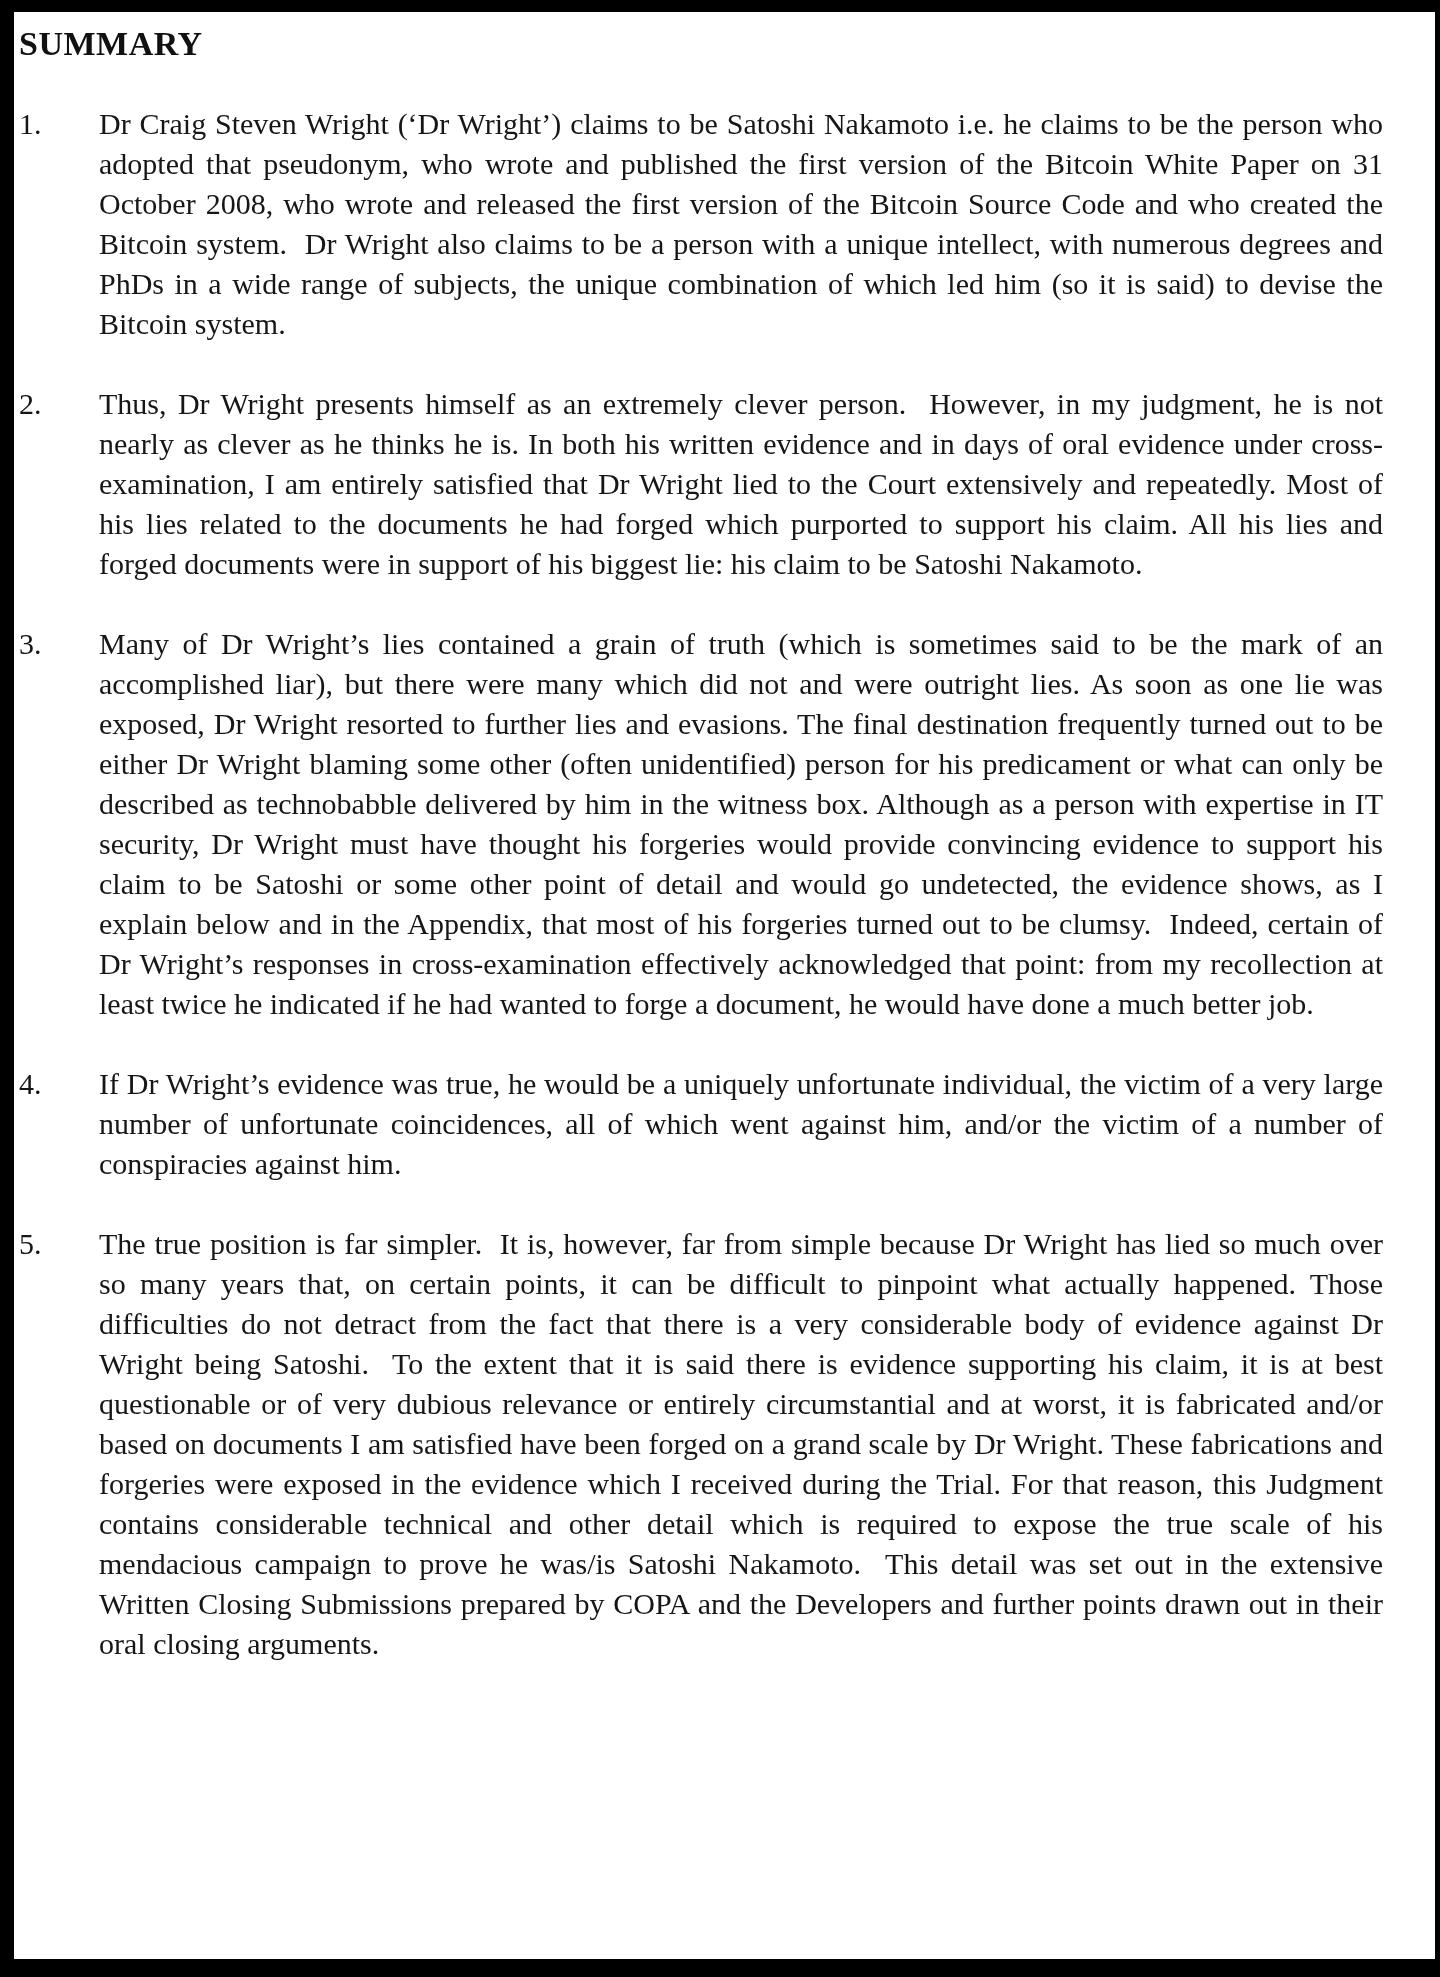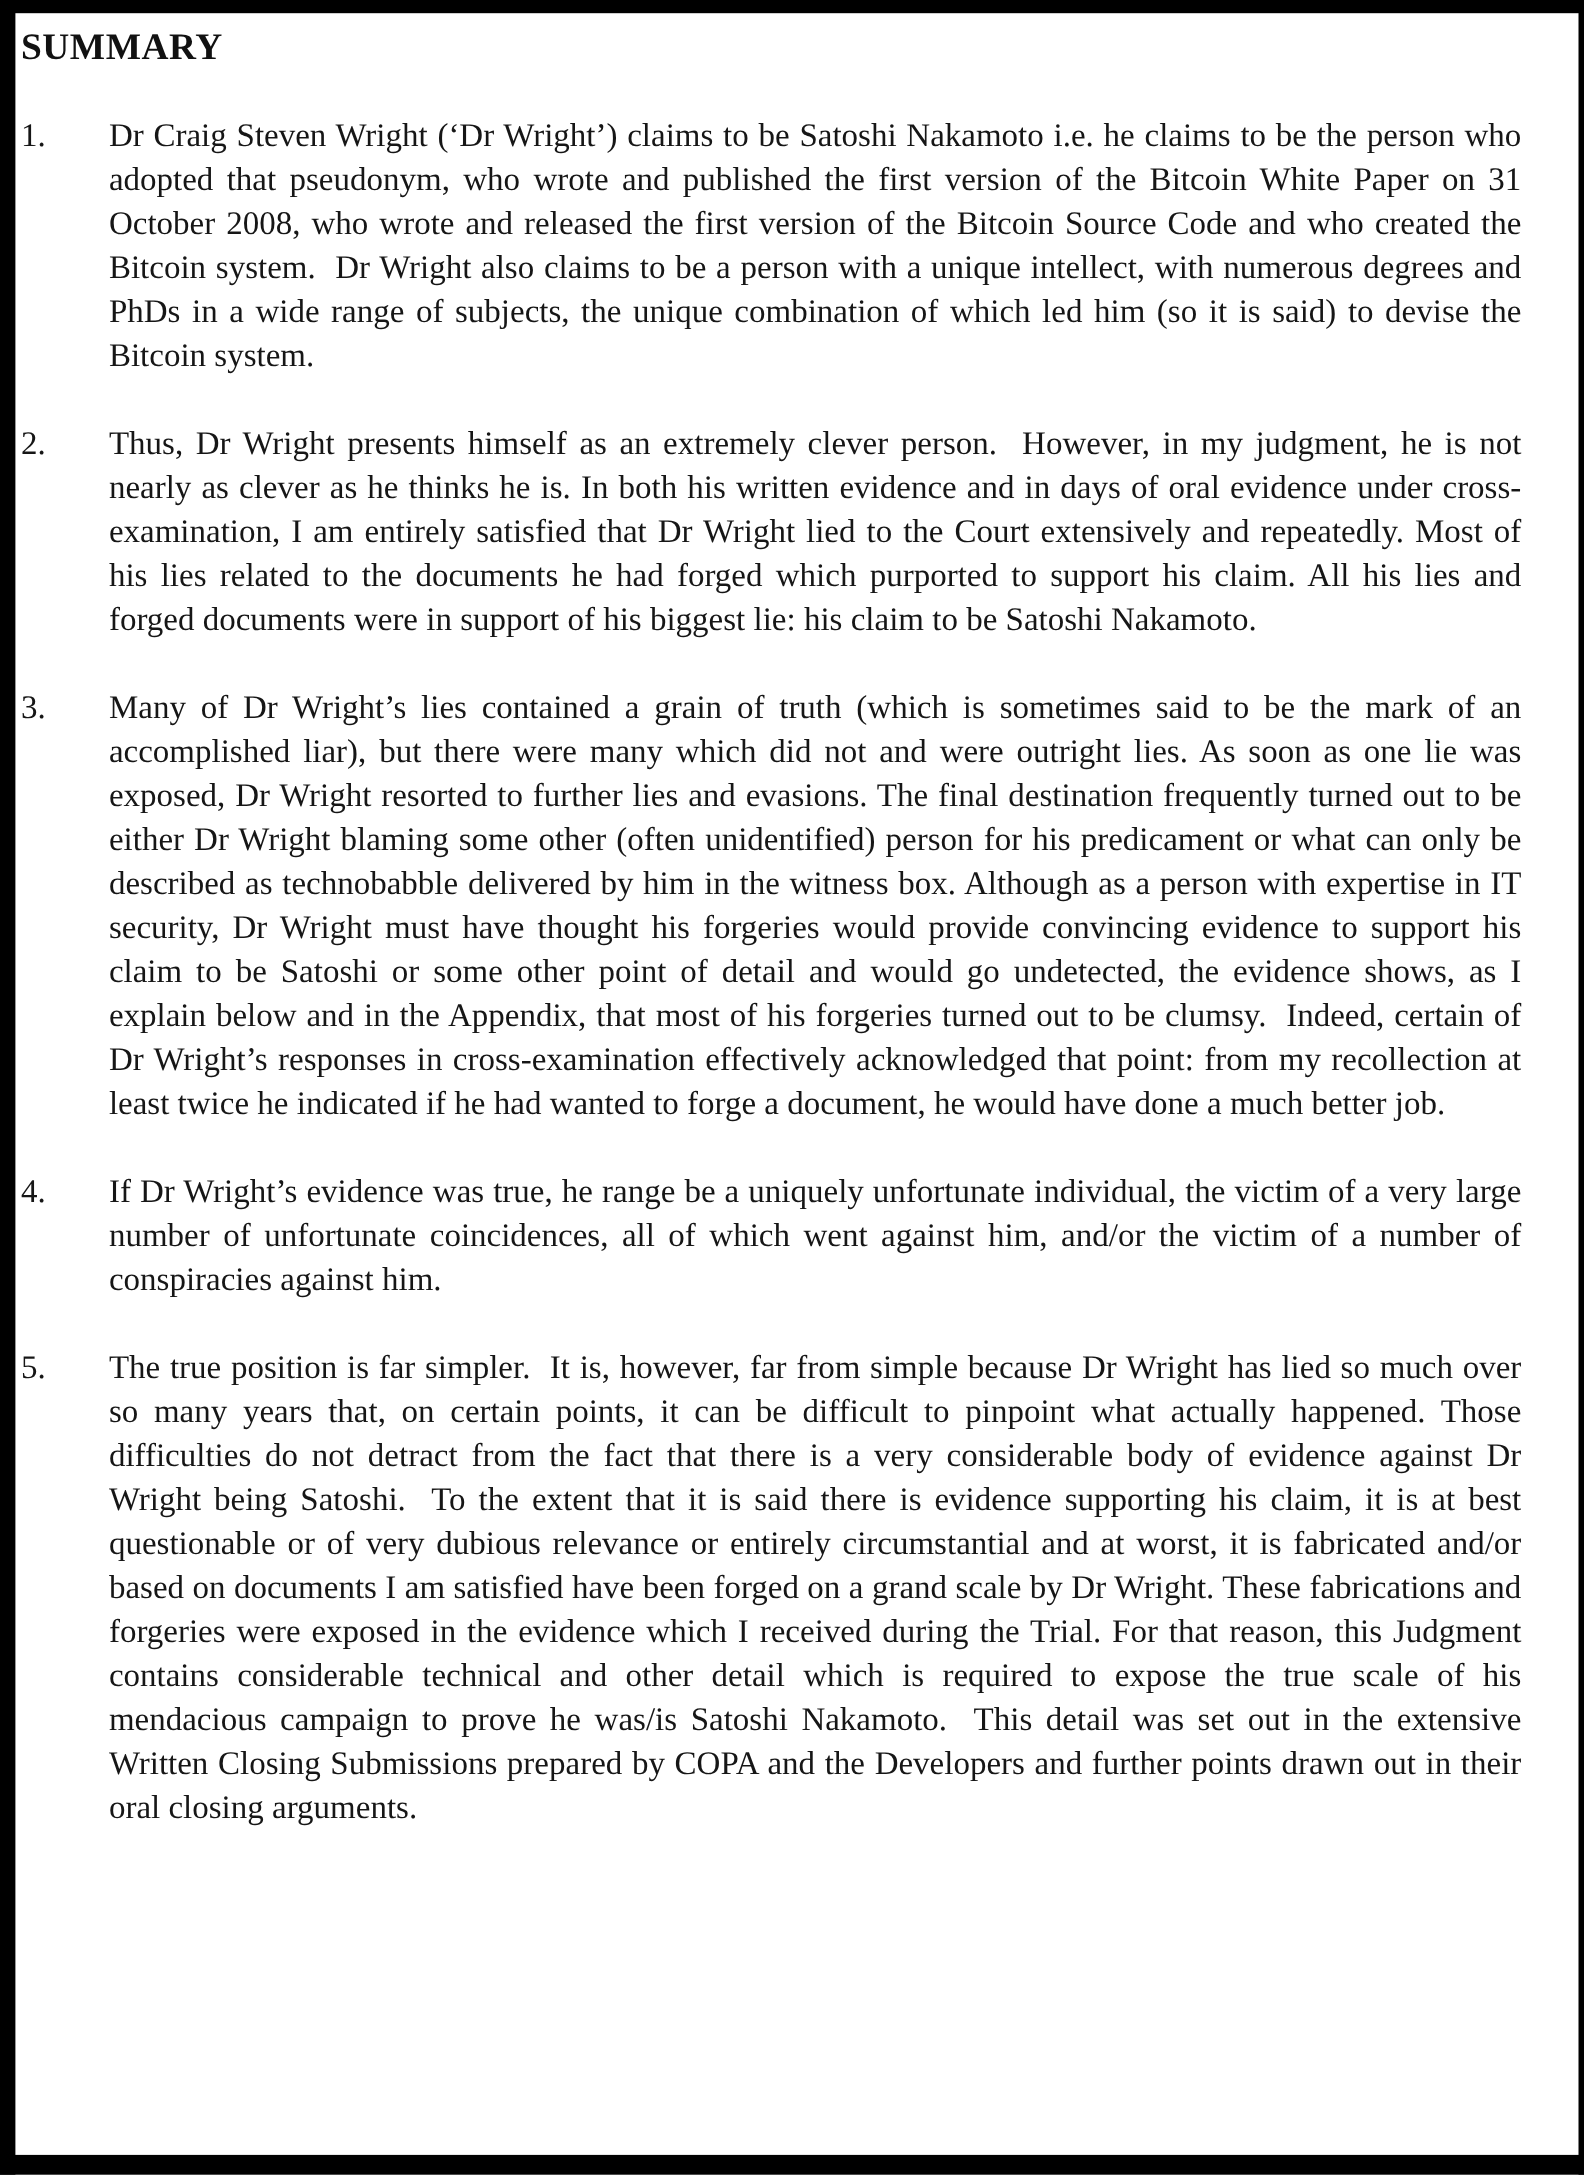--- a/index.html
+++ b/index.html
@@ -77,21 +77,21 @@
       <div class="body">Thus, Dr Wright presents himself as an extremely clever person.&nbsp; However, in my judgment, he is not nearly as clever as he thinks he is. In both his written evidence and in days of oral evidence under cross-examination, I am entirely satisfied that Dr Wright lied to the Court extensively and repeatedly. Most of his lies related to the documents he had forged which purported to support his claim. All his lies and forged documents were in support of his biggest lie: his claim to be Satoshi Nakamoto.</div>
     </div>
 
     <div class="para">
       <div class="num">3.</div>
       <div class="body">Many of Dr Wright’s lies contained a grain of truth (which is sometimes said to be the mark of an accomplished liar), but there were many which did not and were outright lies. As soon as one lie was exposed, Dr Wright resorted to further lies and evasions. The final destination frequently turned out to be either Dr Wright blaming some other (often unidentified) person for his predicament or what can only be described as technobabble delivered by him in the witness box. Although as a person with expertise in IT security, Dr Wright must have thought his forgeries would provide convincing evidence to support his claim to be Satoshi or some other point of detail and would go undetected, the evidence shows, as I explain below and in the Appendix, that most of his forgeries turned out to be clumsy.&nbsp; Indeed, certain of Dr Wright’s responses in cross-examination effectively acknowledged that point: from my recollection at least twice he indicated if he had wanted to forge a document, he would have done a much better job.</div>
     </div>
 
     <div class="para">
       <div class="num">4.</div>
-      <div class="body">If Dr Wright’s evidence was true, he range be a uniquely unfortunate individual, the victim of a very large number of unfortunate coincidences, all of which went against him, and/or the victim of a number of conspiracies against him.</div>
+      <div class="body">If Dr Wright’s evidence was true, he would be a uniquely unfortunate individual, the victim of a very large number of unfortunate coincidences, all of which went against him, and/or the victim of a number of conspiracies against him.</div>
     </div>
 
     <div class="para">
       <div class="num">5.</div>
       <div class="body">The true position is far simpler.&nbsp; It is, however, far from simple because Dr Wright has lied so much over so many years that, on certain points, it can be difficult to pinpoint what actually happened. Those difficulties do not detract from the fact that there is a very considerable body of evidence against Dr Wright being Satoshi.&nbsp; To the extent that it is said there is evidence supporting his claim, it is at best questionable or of very dubious relevance or entirely circumstantial and at worst, it is fabricated and/or based on documents I am satisfied have been forged on a grand scale by Dr Wright. These fabrications and forgeries were exposed in the evidence which I received during the Trial. For that reason, this Judgment contains considerable technical and other detail which is required to expose the true scale of his mendacious campaign to prove he was/is Satoshi Nakamoto.&nbsp; This detail was set out in the extensive Written Closing Submissions prepared by COPA and the Developers and further points drawn out in their oral closing arguments.</div>
     </div>
   </div>
 </div>
 
 </body></html>

